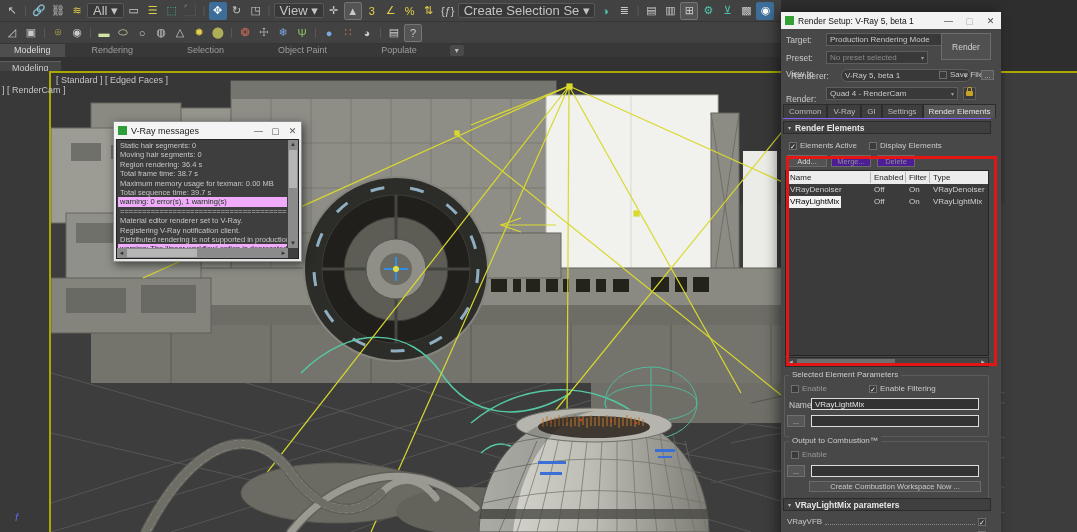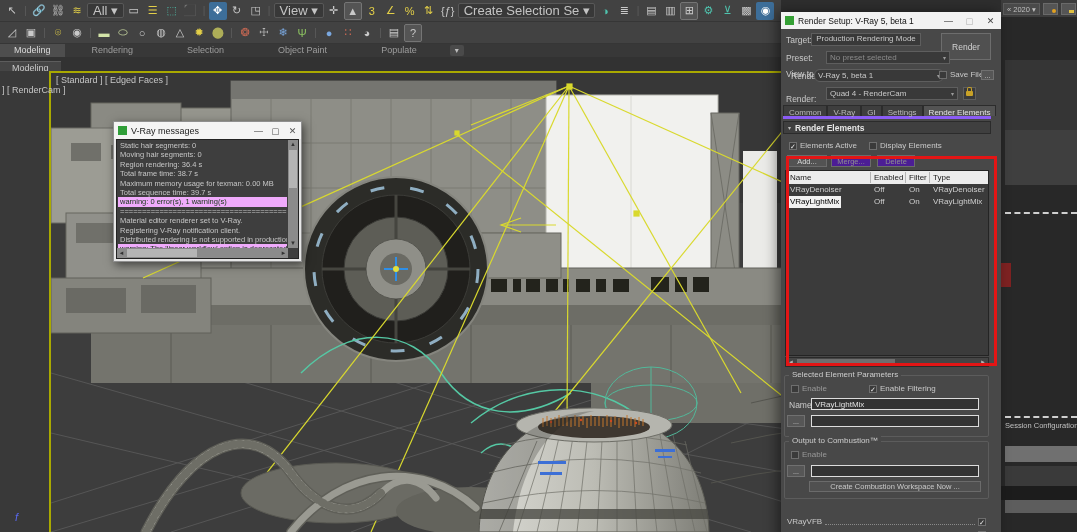--- a/index.html
+++ b/index.html
@@ -63,21 +63,21 @@
   .combo .arr { font-size:6px; color:#9a9a9a; margin-left:3px; }
   .combo.dim { color:#8b8b8b; }
   .render-btn { position:absolute; left:160px; top:4px; width:50px; height:27px; background:#505050; border:1px solid #6d6d6d; color:#d2d2d2; font-size:8.5px; display:flex; align-items:center; justify-content:center; }
   .cb { position:absolute; display:flex; align-items:center; gap:3px; font-size:8px; color:#c9c9c9; white-space:nowrap; }
   .cb .box { width:8px; height:8px; background:#3a3a3a; border:1px solid #6e6e6e; font-size:7px; line-height:7px; color:#e8e8e8; text-align:center; }
   .cb.dim { color:#999; }
   .mini-btn { position:absolute; background:#565656; border:1px solid #707070; color:#d2d2d2; font-size:7px; display:flex; align-items:center; justify-content:center; }
   .lockbox { position:absolute; left:182px; top:58px; width:13px; height:13px; background:#3a3a3a; border:1px solid #5e5e5e; display:flex; align-items:center; justify-content:center; }
   .lock { width:7px; height:5px; background:#c9a227; border-radius:1px; position:relative; }
   .lock::before { content:""; position:absolute; left:1px; top:-4px; width:3px; height:4px; border:1px solid #c9a227; border-bottom:none; border-radius:2px 2px 0 0; }
-  .rs-tabs { position:absolute; left:2px; top:76px; height:14px; display:flex; border-bottom:3px solid #8b5cf6; width:208px; }
+  .rs-tabs { position:absolute; left:2px; top:76px; height:14px; display:flex; align-items:flex-end; border-bottom:1px solid #8b5cf6; width:208px; }
   .rs-tab { padding:0 5px; font-size:8px; line-height:13px; color:#b9b9b9; background:#3e3e3e; border:1px solid #2c2c2c; border-bottom:none; white-space:nowrap; }
   .rs-tab.active { background:#535353; color:#e3e3e3; }
   .rollout { position:absolute; left:2px; width:208px; height:13px; background:#3f3f3f; border:1px solid #2b2b2b; display:flex; align-items:center; }
   .rollout .ra { font-size:6px; color:#bbb; margin:0 4px; }
   .rollout .rt { font-size:8.5px; font-weight:bold; color:#e6e6e6; white-space:nowrap; }
   .btn { position:absolute; height:12px; background:#535353; border:1px solid #6b6b6b; color:#d5d5d5; font-size:7.5px; display:flex; align-items:center; justify-content:center; white-space:nowrap; }
   .btn.disabled { color:#8f8f8f; background:#4c1d95; }
   .etable { position:absolute; left:4px; top:141px; width:204px; height:186px; background:#3b3b3b; border:1px solid #242424; overflow:hidden; }
   .ethead { height:13px; background:#ececec; position:relative; }
   .ethead span { position:absolute; top:0; font-size:8px; color:#1a1a1a; line-height:13px; }
@@ -451,34 +451,34 @@
   <div class="rs">
     <div class="rs-title">
       <span class="rs-ic"></span>
       <span class="rs-tt">Render Setup: V-Ray 5, beta 1</span>
       <span class="rs-btn">—</span>
       <span class="rs-btn dim">▢</span>
       <span class="rs-btn">✕</span>
     </div>
     <div class="rs-body">
       <span class="rs-label" style="left:5px;top:6px;">Target:</span>
-      <div class="combo" style="left:30px;top:4px;width:110px;flex-direction:column;">
+      <div class="combo" style="left:45px;top:4px;width:122px;">
         <span>Production Rendering Mode</span>
         <span class="arr">▾</span>
       </div>
       <div class="render-btn">Render</div>
 
       <span class="rs-label" style="left:5px;top:24px;">Preset:</span>
-      <div class="combo dim" style="left:45px;top:22px;width:124px;">
+      <div class="combo dim" style="left:45px;top:22px;width:102px;">
         <span>No preset selected</span>
         <span class="arr">▾</span>
       </div>
 
       <span class="rs-label" style="left:10px;top:42px;">Renderer:</span>
-      <div class="combo" style="left:33px;top:40px;width:130px;border-radius:6px;">
+      <div class="combo" style="left:60px;top:40px;width:130px;border-radius:6px;">
         <span>V-Ray 5, beta 1</span>
         <span class="arr">▾</span>
       </div>
       <span class="cb" style="left:158px;top:41px;">
         <span class="box"></span>
         <span>Save File</span>
       </span>
       <span class="mini-btn" style="left:200px;top:41px;width:13px;height:10px;">...</span>
 
       <span class="rs-label" style="left:5px;top:40px;">View to</span>
@@ -568,49 +568,36 @@
       <div class="group" style="left:3px;top:412px;width:205px;height:58px;"></div>
       <span class="group-label" style="left:8px;top:407px;">Output to Combustion™</span>
       <span class="cb dim" style="left:10px;top:421px;">
         <span class="box"></span>
         <span>Enable</span>
       </span>
       <span class="mini-btn" style="left:6px;top:436px;width:18px;height:12px;">...</span>
       <div class="tinput" style="left:30px;top:436px;width:168px;"></div>
       <div class="wsbtn">Create Combustion Workspace Now ...</div>
 
+      <div class="rollout" style="top:469px;">
+        <span class="ra">▾</span>
+        <span class="rt">VRayLightMix parameters</span>
+      </div>
       <div style="position:absolute;left:0;top:487px;width:210px;">
 
       <div class="prow" style="position:relative;margin-bottom:2px;">
             <span>VRayVFB</span>
             <span class="lead"></span>
             <span class="pcb">✓</span>
           </div>
           <div class="prow" style="position:relative;margin-bottom:2px;">
             <span>Color mapping</span>
             <span class="lead"></span>
             <span class="pcb">✓</span>
           </div>
         </div>
     </div>
   </div>
 
   <div class="redbox"></div>
 
-  <div class="rpanel">
-    <div class="rp-top">
-      <span class="ws-dd">« 2020 ▾</span>
-      <span class="rp-ic dot"></span>
-      <span class="rp-ic fold"></span>
-    </div>
-    <div class="rp-block1"></div>
-    <div class="rp-bar1"></div>
-    <div class="rp-zig1"></div>
-    <div class="rp-maroon"></div>
-    <div class="rp-zig2"></div>
-    <span class="rp-session">Session Configuration</span>
-    <div class="rp-light"></div>
-    <div class="rp-mid"></div>
-    <div class="rp-dark"></div>
-    <div class="rp-light2"></div>
-  </div>
 
 </div>
 
 </body></html>

